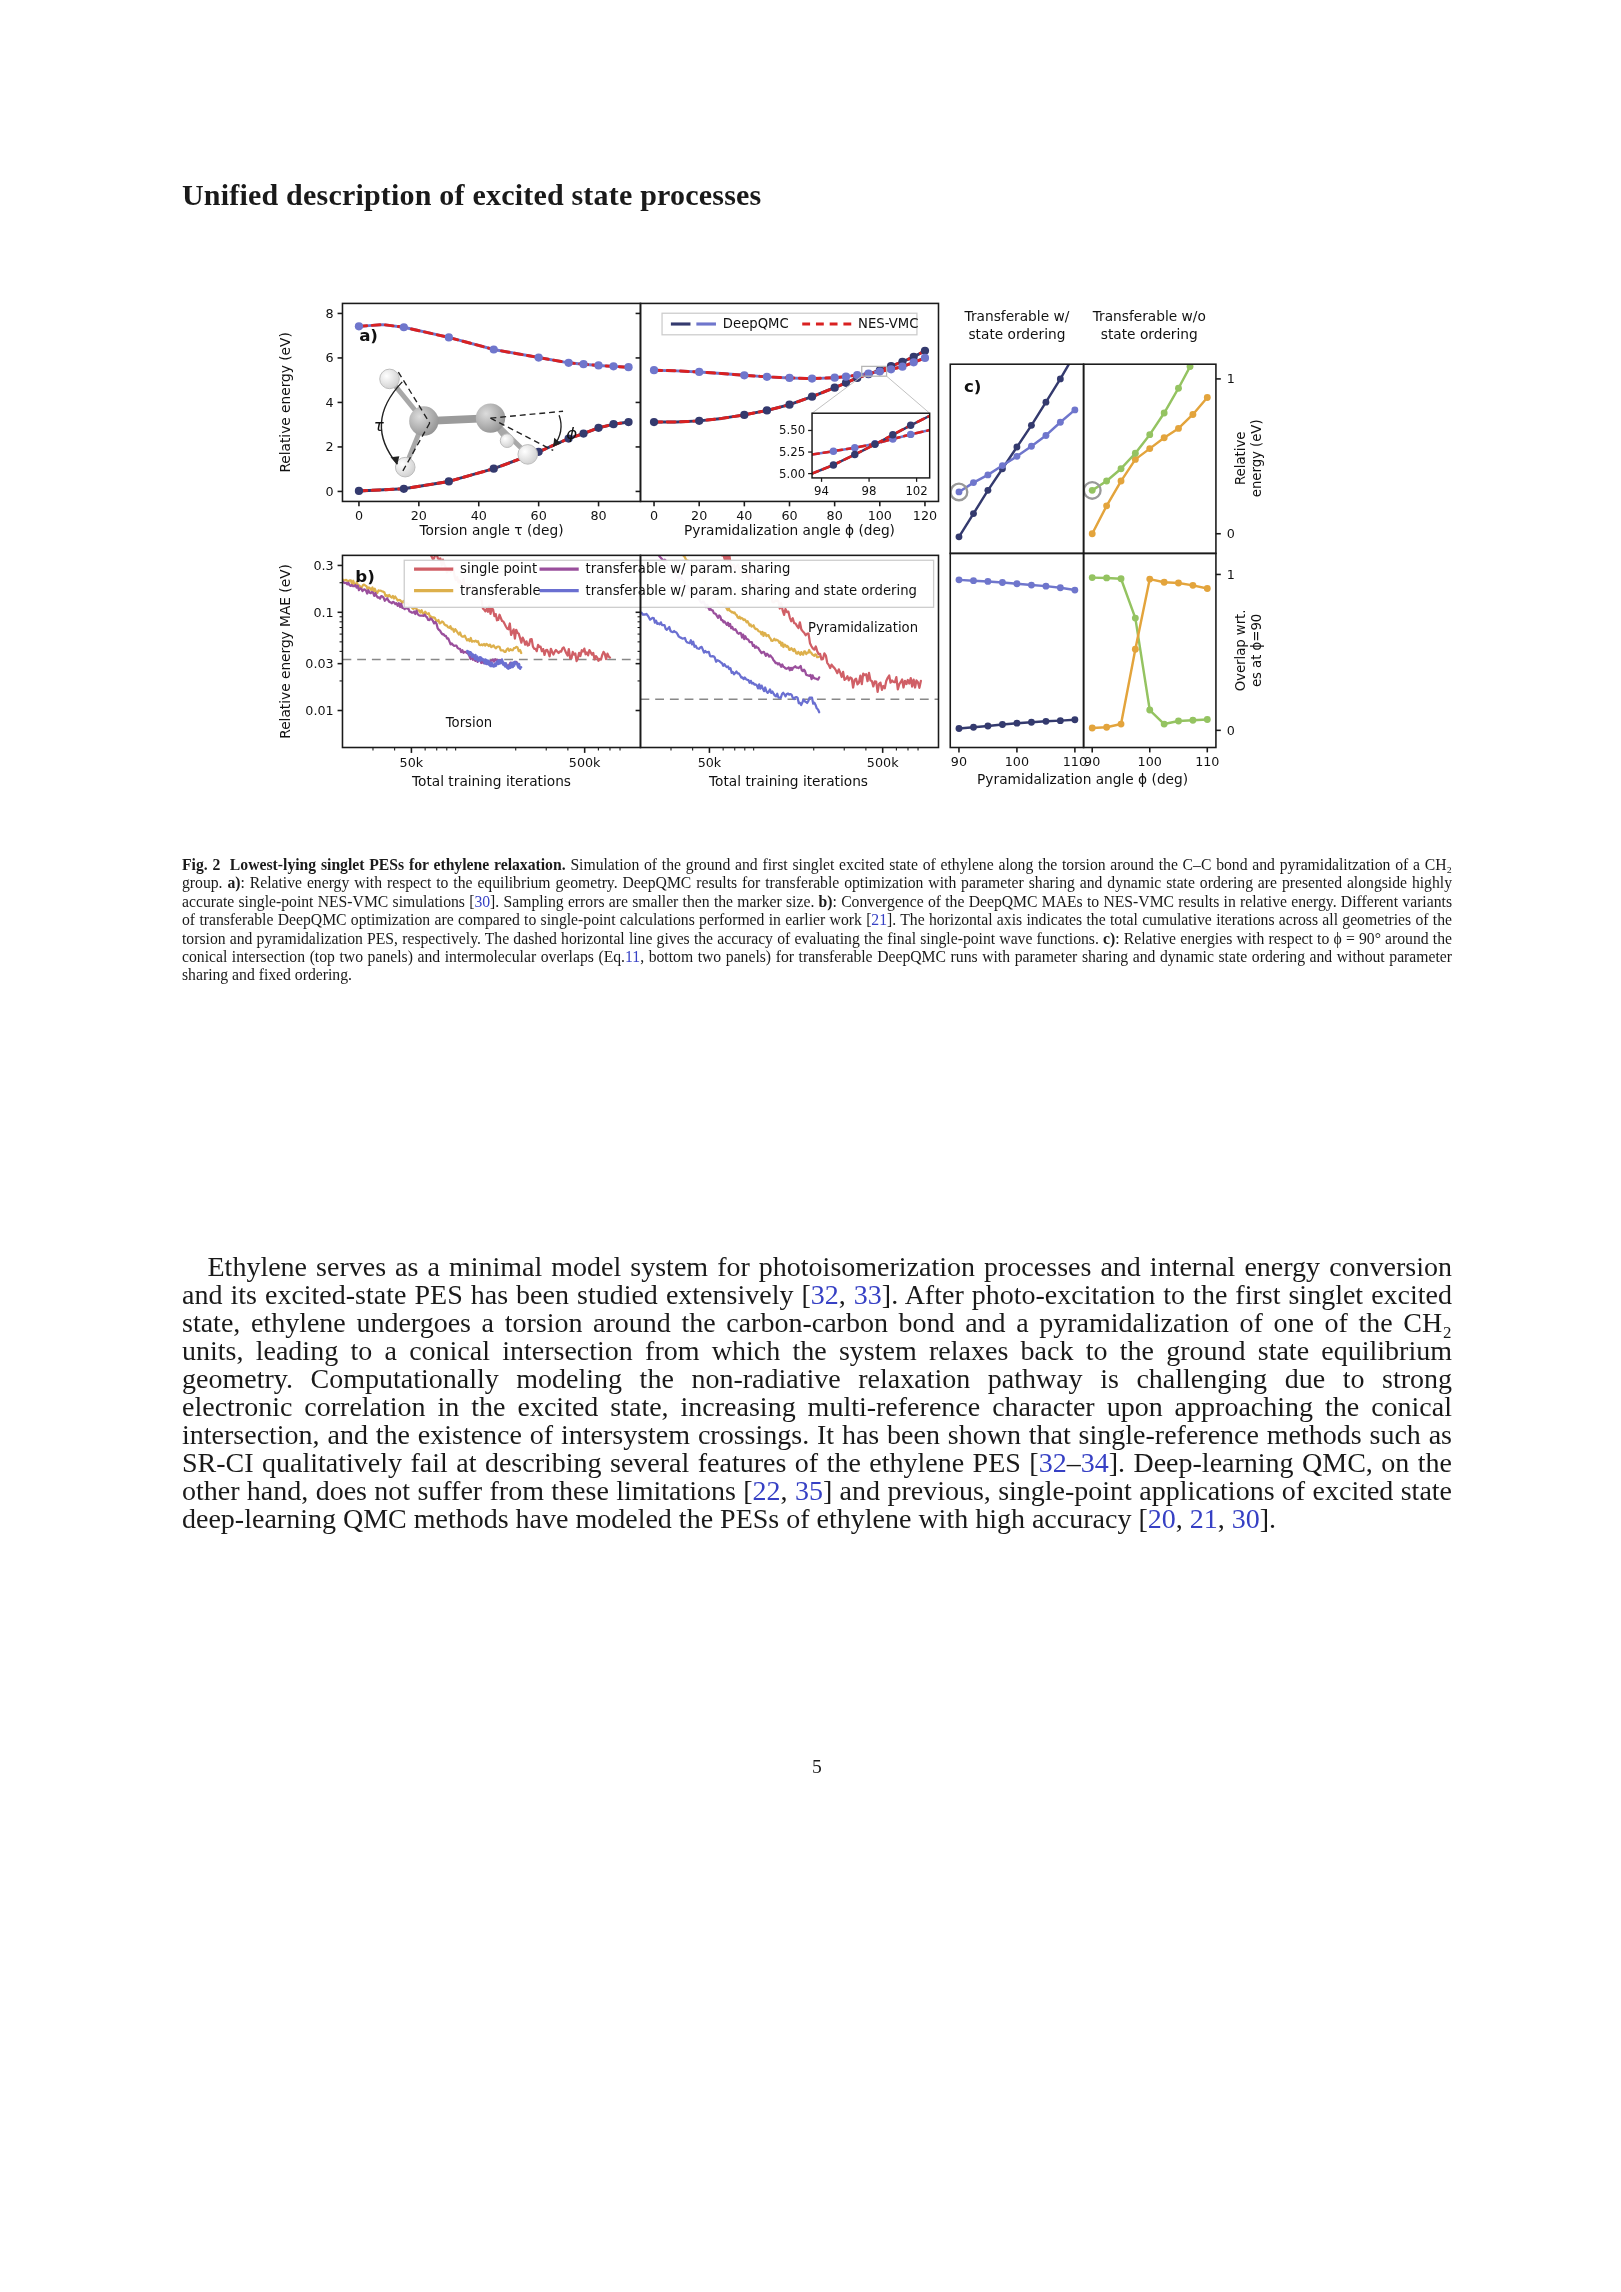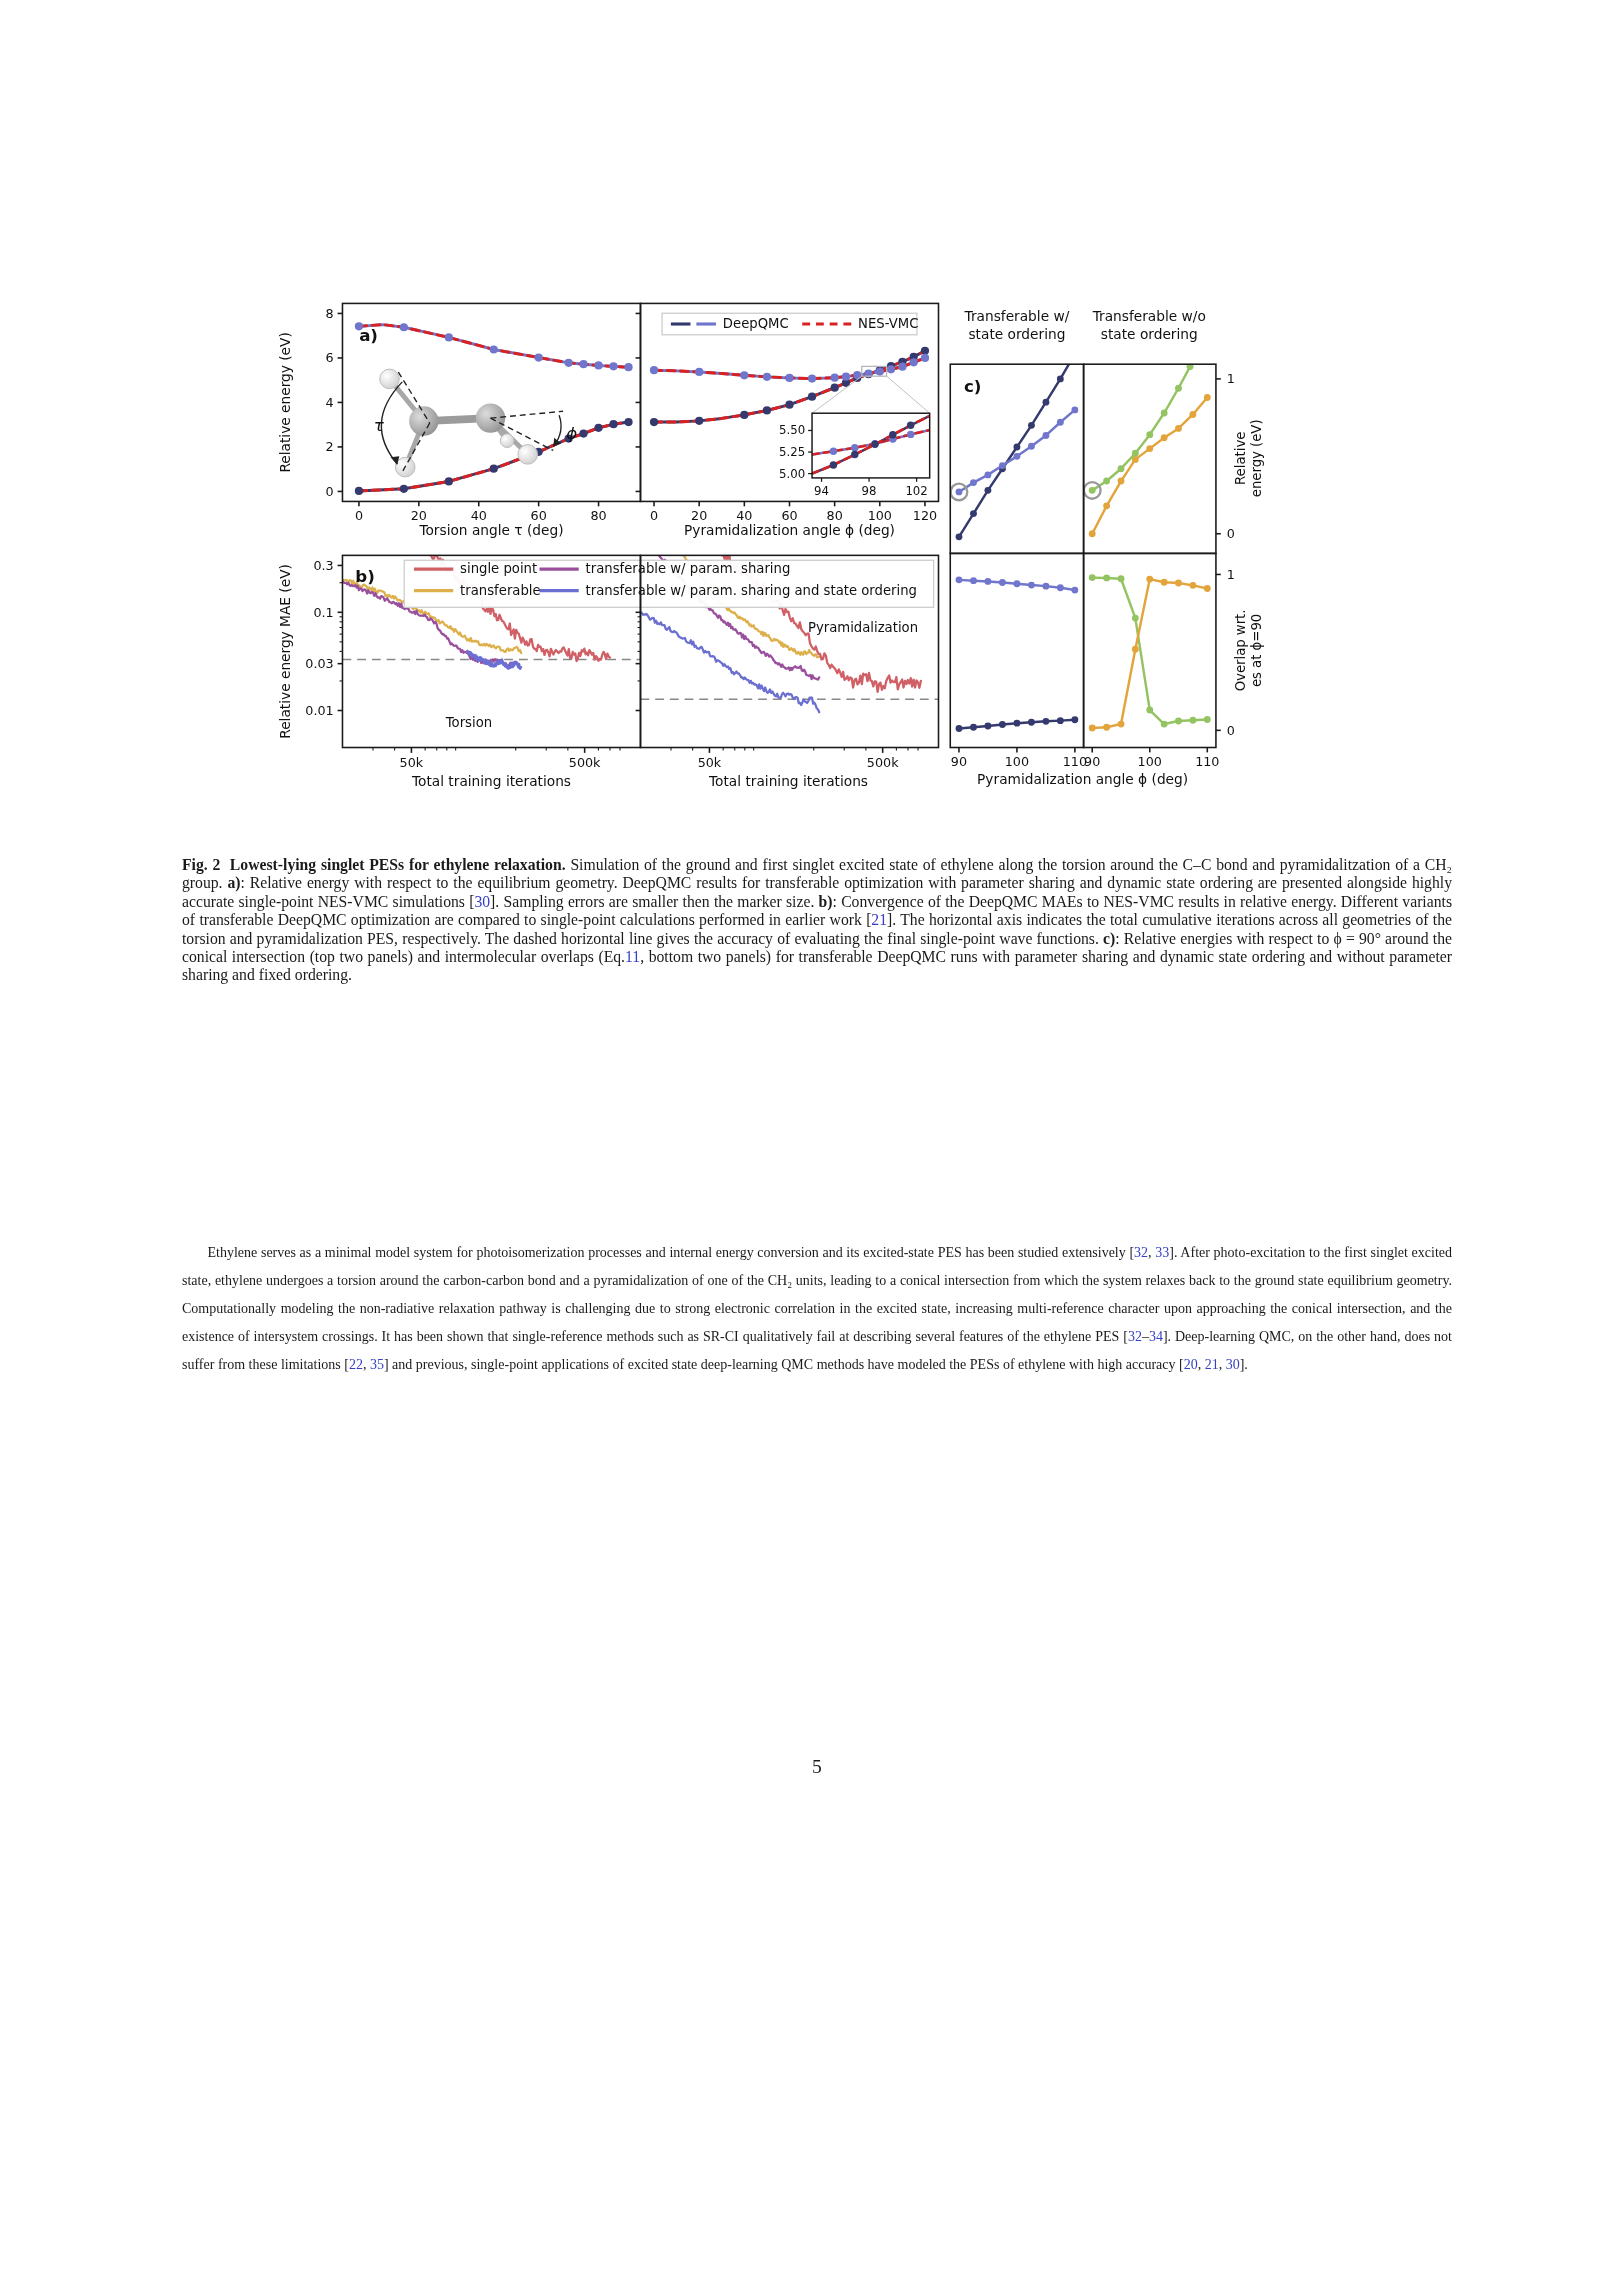--- a/index.html
+++ b/index.html
@@ -3,31 +3,32 @@
 <meta charset="utf-8">
 <style>
   html,body{margin:0;padding:0;background:#e8e8e8;}
   .page{position:relative;width:1621px;height:2293px;background:#ffffff;margin:0 auto;
         font-family:"Liberation Serif", serif;color:#1a1a1a;overflow:hidden;}
   .title{position:absolute;left:182px;top:178px;width:1274px;font-size:30px;font-weight:bold;
          letter-spacing:0.2px;}
   .figwrap{position:absolute;left:167px;top:274px;width:1294px;height:549px;}
   .caption{position:absolute;left:182px;top:841px;width:1270px;font-size:15.7px;line-height:18.4px;
            text-align:justify;margin-top:15px;}
-  .bodytext{position:absolute;left:182px;top:1225px;width:1270px;font-size:14px;line-height:28px;
+  .bodytext{position:absolute;left:182px;top:1225px;width:1270px;font-size:28px;line-height:28px;
             text-align:justify;}
   .bodytext .indent{display:inline-block;width:25.5px;}
   .ref{color:#3640c4;}
   .pageno{position:absolute;left:182px;top:1756px;width:1270px;text-align:center;font-size:19.6px;}
   svg text{font-family:"DejaVu Sans", sans-serif;}
 </style>
 </head>
 <body>
 
 <div class="page">
+  <div class="title">Unified description of excited state processes</div>
   <div class="figwrap">
     <svg id="fig-svg" width="1294" height="549" viewBox="0 0 1320 560">
         <defs>
           <clipPath id="cA1">
             <rect x="179" y="30" width="304" height="202"></rect>
           </clipPath>
           <clipPath id="cA2">
             <rect x="483" y="30" width="304" height="202"></rect>
           </clipPath>
           <clipPath id="cB1">

